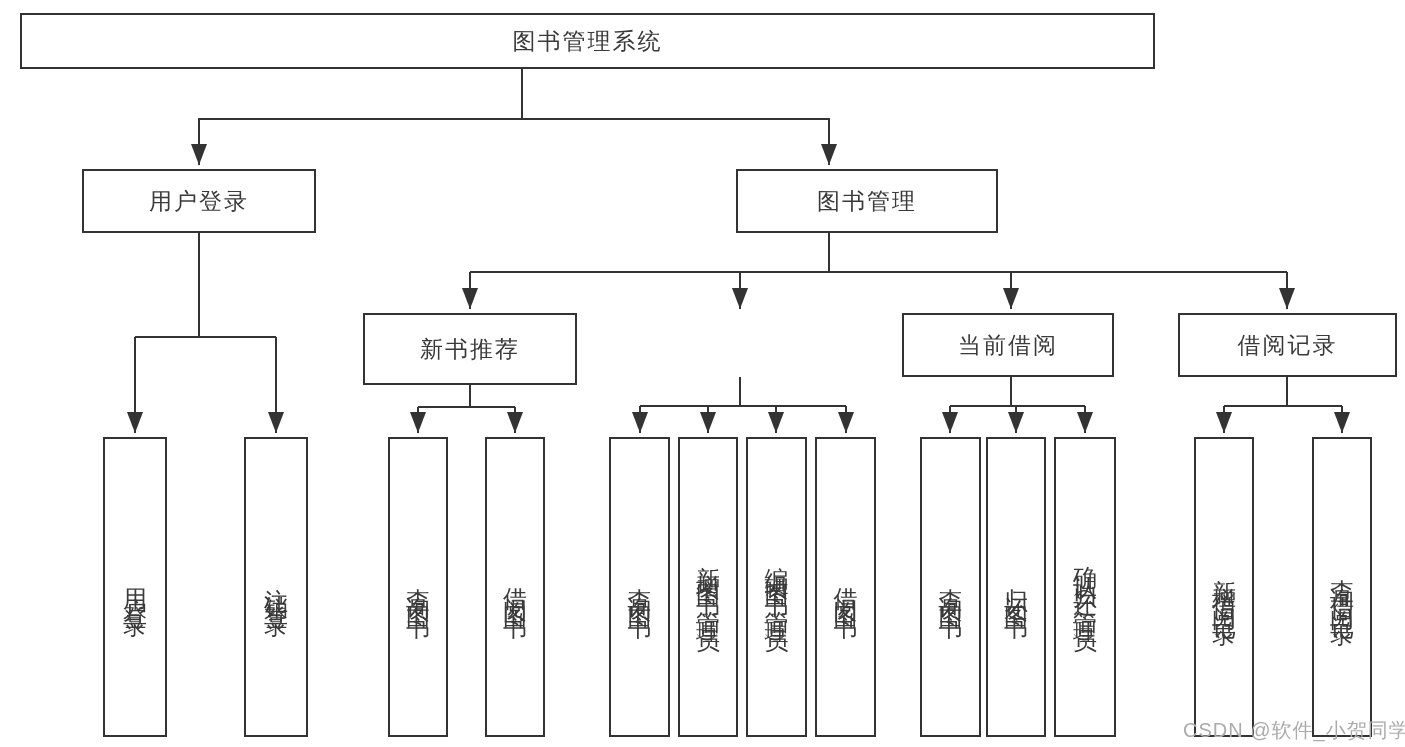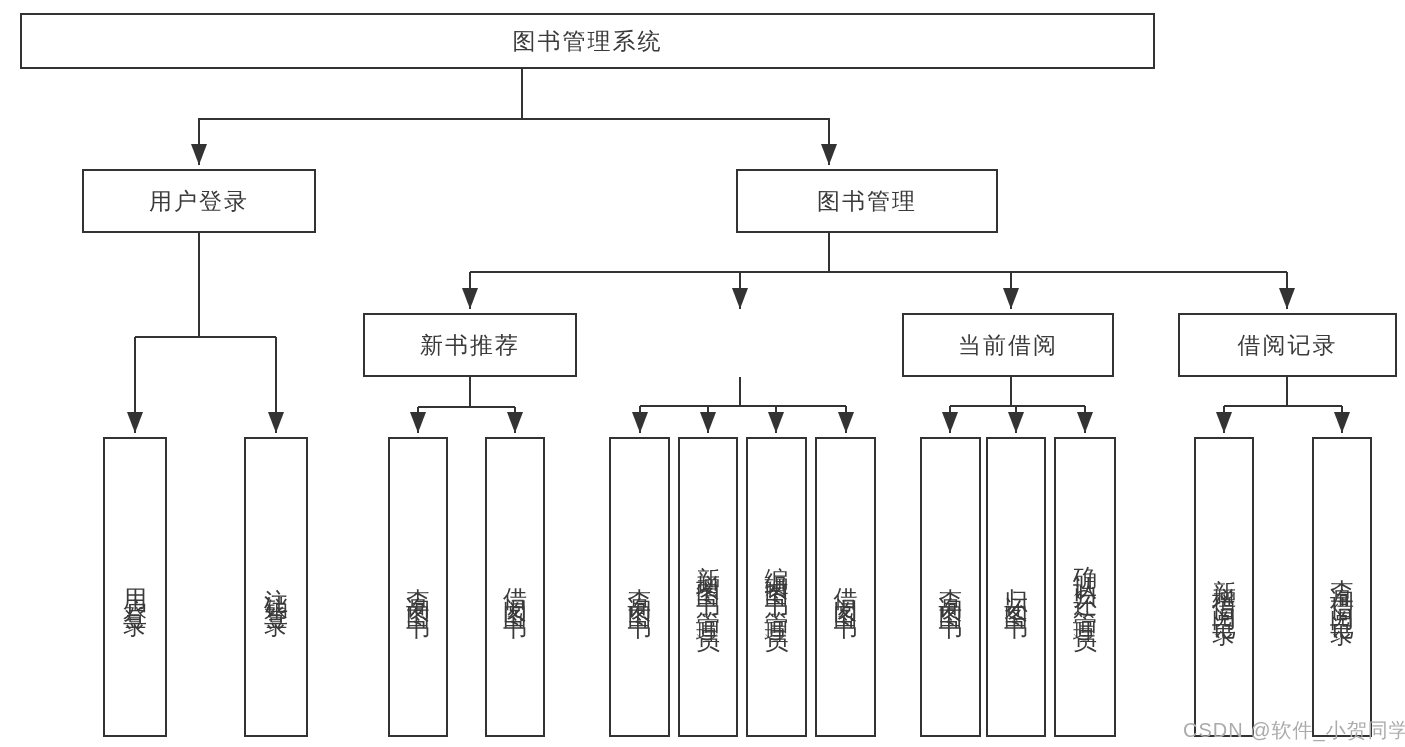--- a/index.html
+++ b/index.html
@@ -37,21 +37,21 @@
   .vnode .vlabel {
     writing-mode: vertical-lr;
     text-orientation: mixed;
     letter-spacing: 9px;
     white-space: nowrap;
   }
   
   .root   { left: 20px;  top: 13px;  width: 1135px; height: 56px; }
   .b0     { left: 82px;  top: 169px; width: 234px;  height: 64px; }
   .b1     { left: 712px; top: 169px; width: 262px;  height: 64px; margin-left: 24px; }
-  .m0     { left: 363px; top: 313px; width: 214px;  height: 64px; }
+  .m0     { left: 363px; top: 313px; width: 214px;  height: 72px; }
   .m1     { left: 633px; top: 313px; width: 215px;  height: 64px; }
   .m2     { left: 902px; top: 313px; width: 212px;  height: 64px; }
   .m3     { left: 1178px;top: 313px; width: 219px;  height: 64px; }
   .leaf   { top: 437px; height: 300px; }
   .l00 { left: 103px;  width: 64px; }
   .l01 { left: 244px;  width: 64px; }
   .l10 { left: 388px;  width: 60px; }
   .l11 { left: 485px;  width: 60px; }
   .l20 { left: 609px;  width: 61px; }
   .l21 { left: 678px;  width: 60px; }

